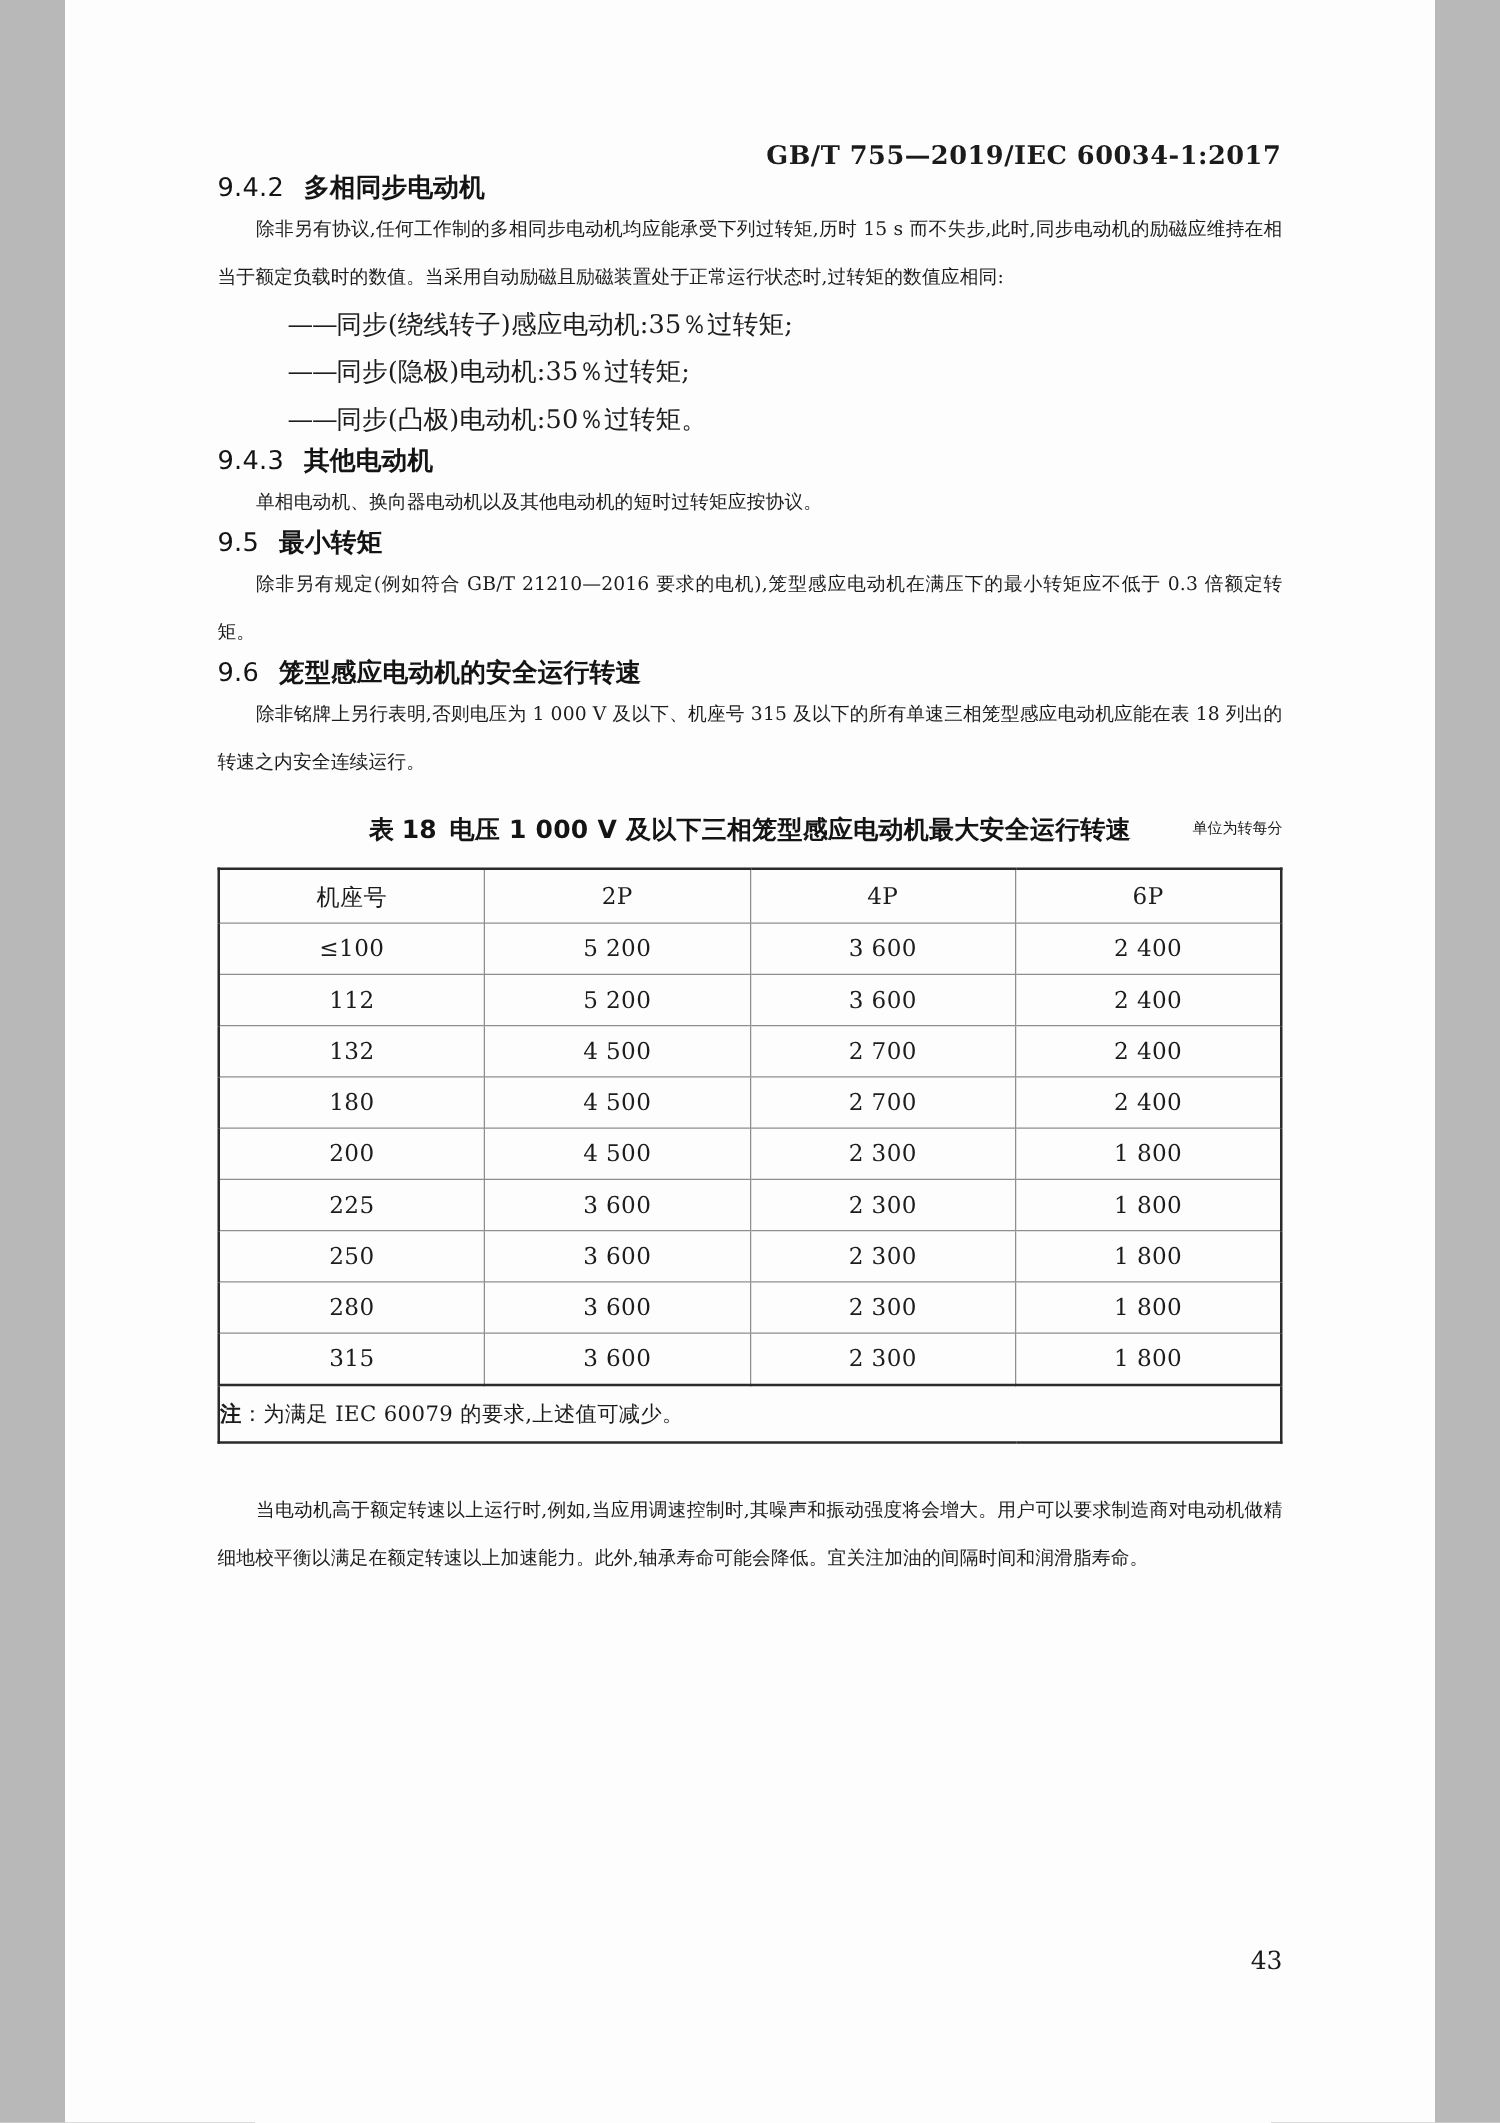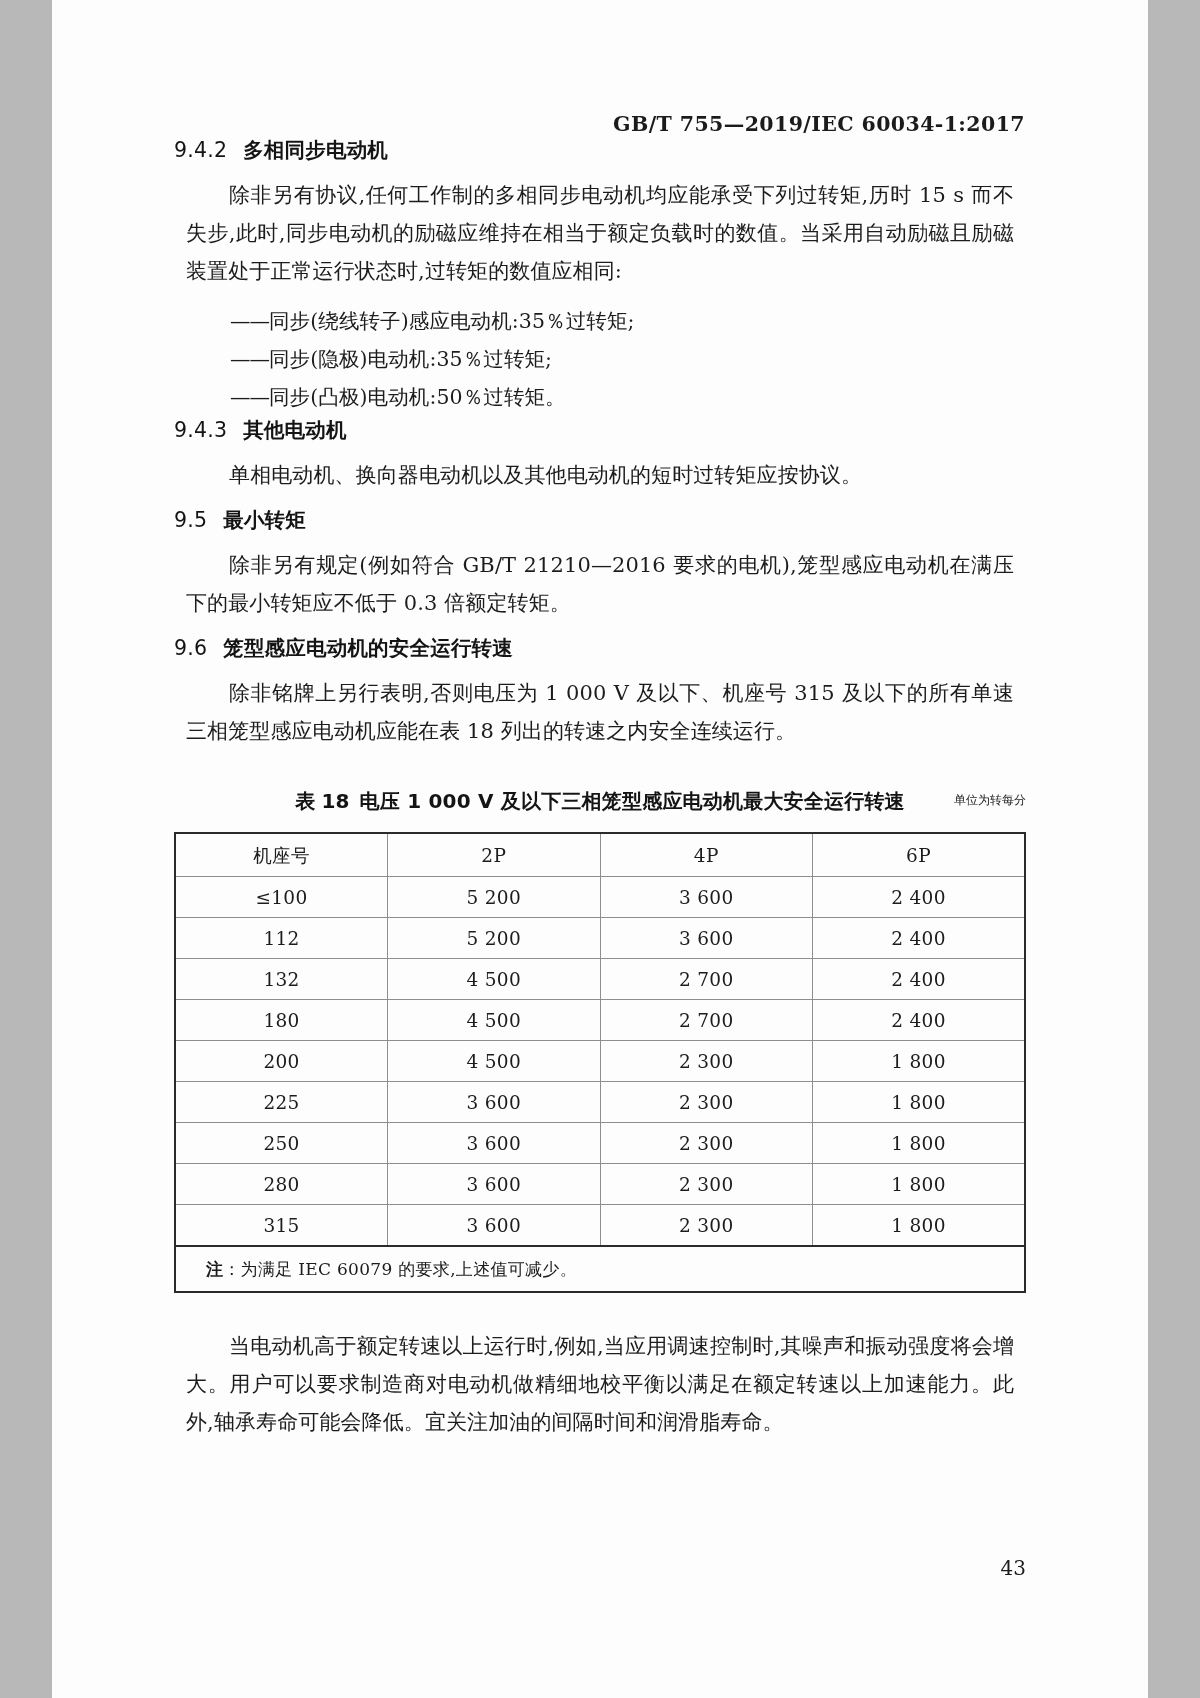--- a/index.html
+++ b/index.html
@@ -61,24 +61,24 @@
     margin-right: 16px;
   }
   .h-942 { margin-top: 58px; }
   .h-943 { margin-top: 36px; }
   .h-95  { margin-top: 36px; }
   .h-96  { margin-top: 36px; }
 
   
   p.body {
     font-family: "DejaVu Serif", "Liberation Serif", serif;
-    font-size: 21px;
+    font-size: 15px;
     line-height: 38px;
     color: #1c1c1c;
-    margin: 12px;
+    margin: 0;
     text-align: justify;
     text-justify: inter-character;
     letter-spacing: 0.1px;
   }
   p.indent { text-indent: 2.05em; }
   .p-after-head { margin-top: 24px; }
   .p-gap { margin-top: 22px; }
 
   ul.dashlist {
     list-style: none;
@@ -92,21 +92,21 @@
     color: #1c1c1c;
     padding-left: 56px;
     letter-spacing: 0.1px;
   }
   .dash {
     display: inline-block;
     letter-spacing: -1px;
   }
 
   
-  .table-block { margin-top: 38px; }
+  .table-block { margin-top: 22px; }
 
   .table-caption-row {
     position: relative;
     display: block;
     text-align: center;
     margin-bottom: 16px;
     height: 28px;
   }
   .table-caption {
     font-family: "DejaVu Sans", "Liberation Sans", sans-serif;
@@ -152,21 +152,20 @@
   table.t18 th:last-child, table.t18 td:last-child {
     border-right: 2.5px solid #2b2b2b;
   }
   table.t18 tbody tr:last-child td {
     border-bottom: 1px solid #8e8e8e;
   }
   table.t18 tfoot td {
     border-top: 2.5px solid #2b2b2b;
     border-bottom: 2.5px solid #2b2b2b;
     text-align: left;
-    padding-left: 30px;
     font-size: 17px;
     height: 44px;
   }
   tfoot .note-label {
     font-family: "DejaVu Sans", "Liberation Sans", sans-serif;
     font-weight: bold;
     font-size: 17px;
   }
 
   

